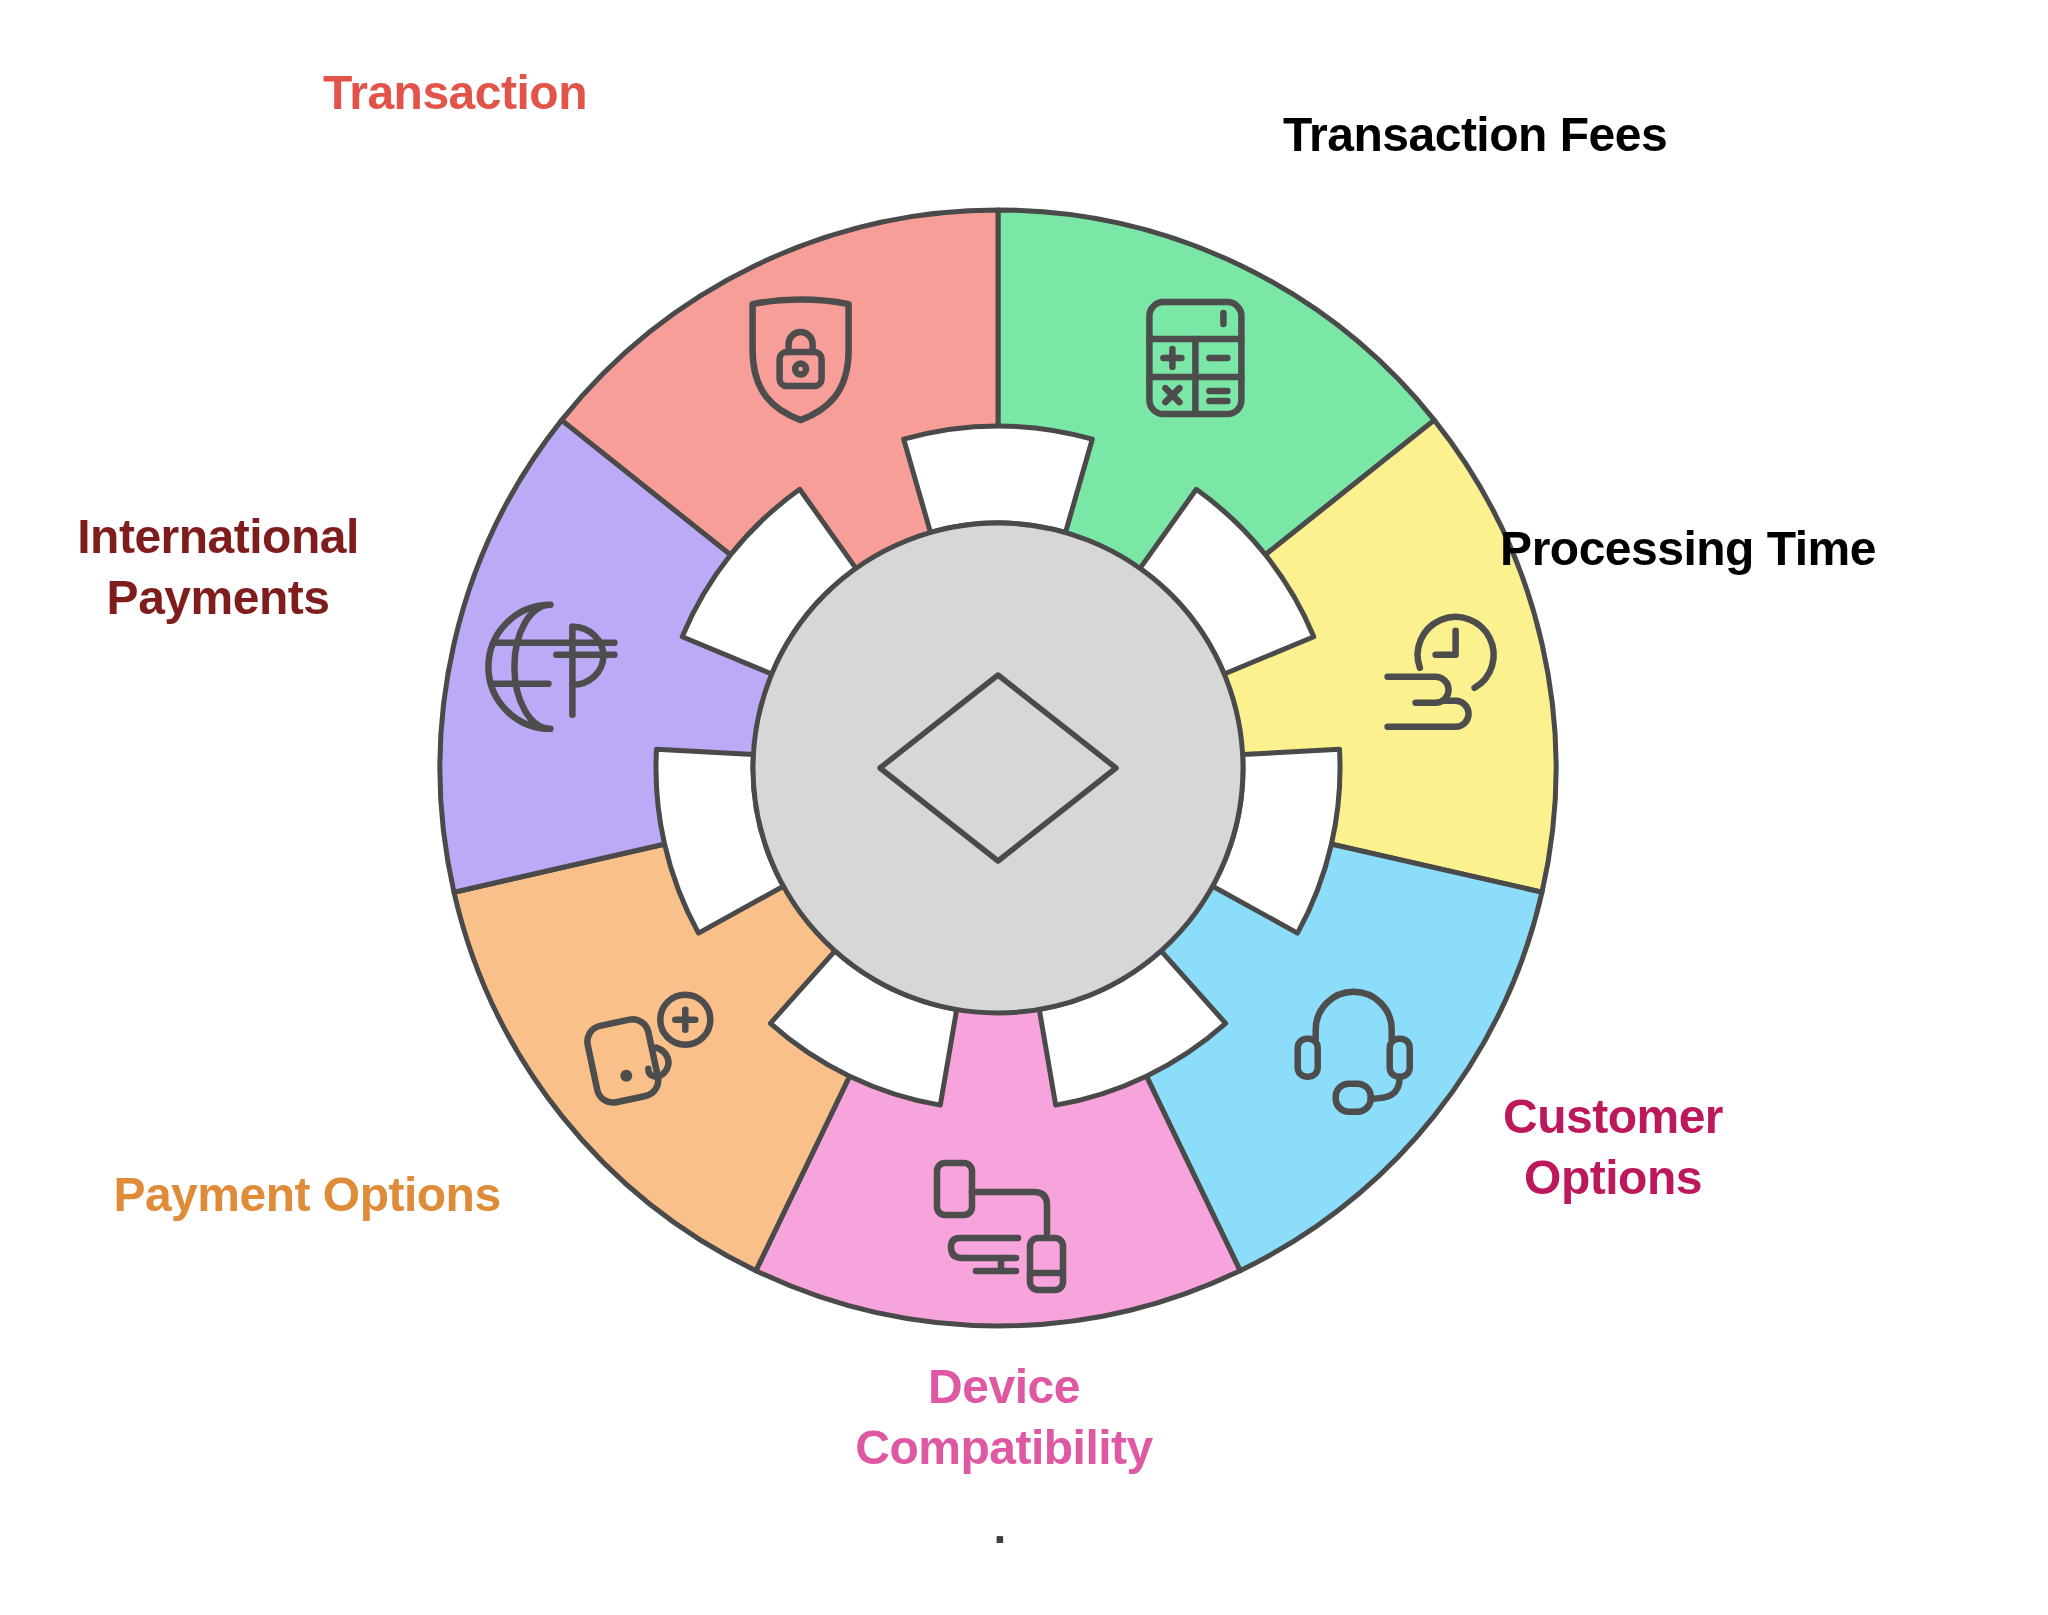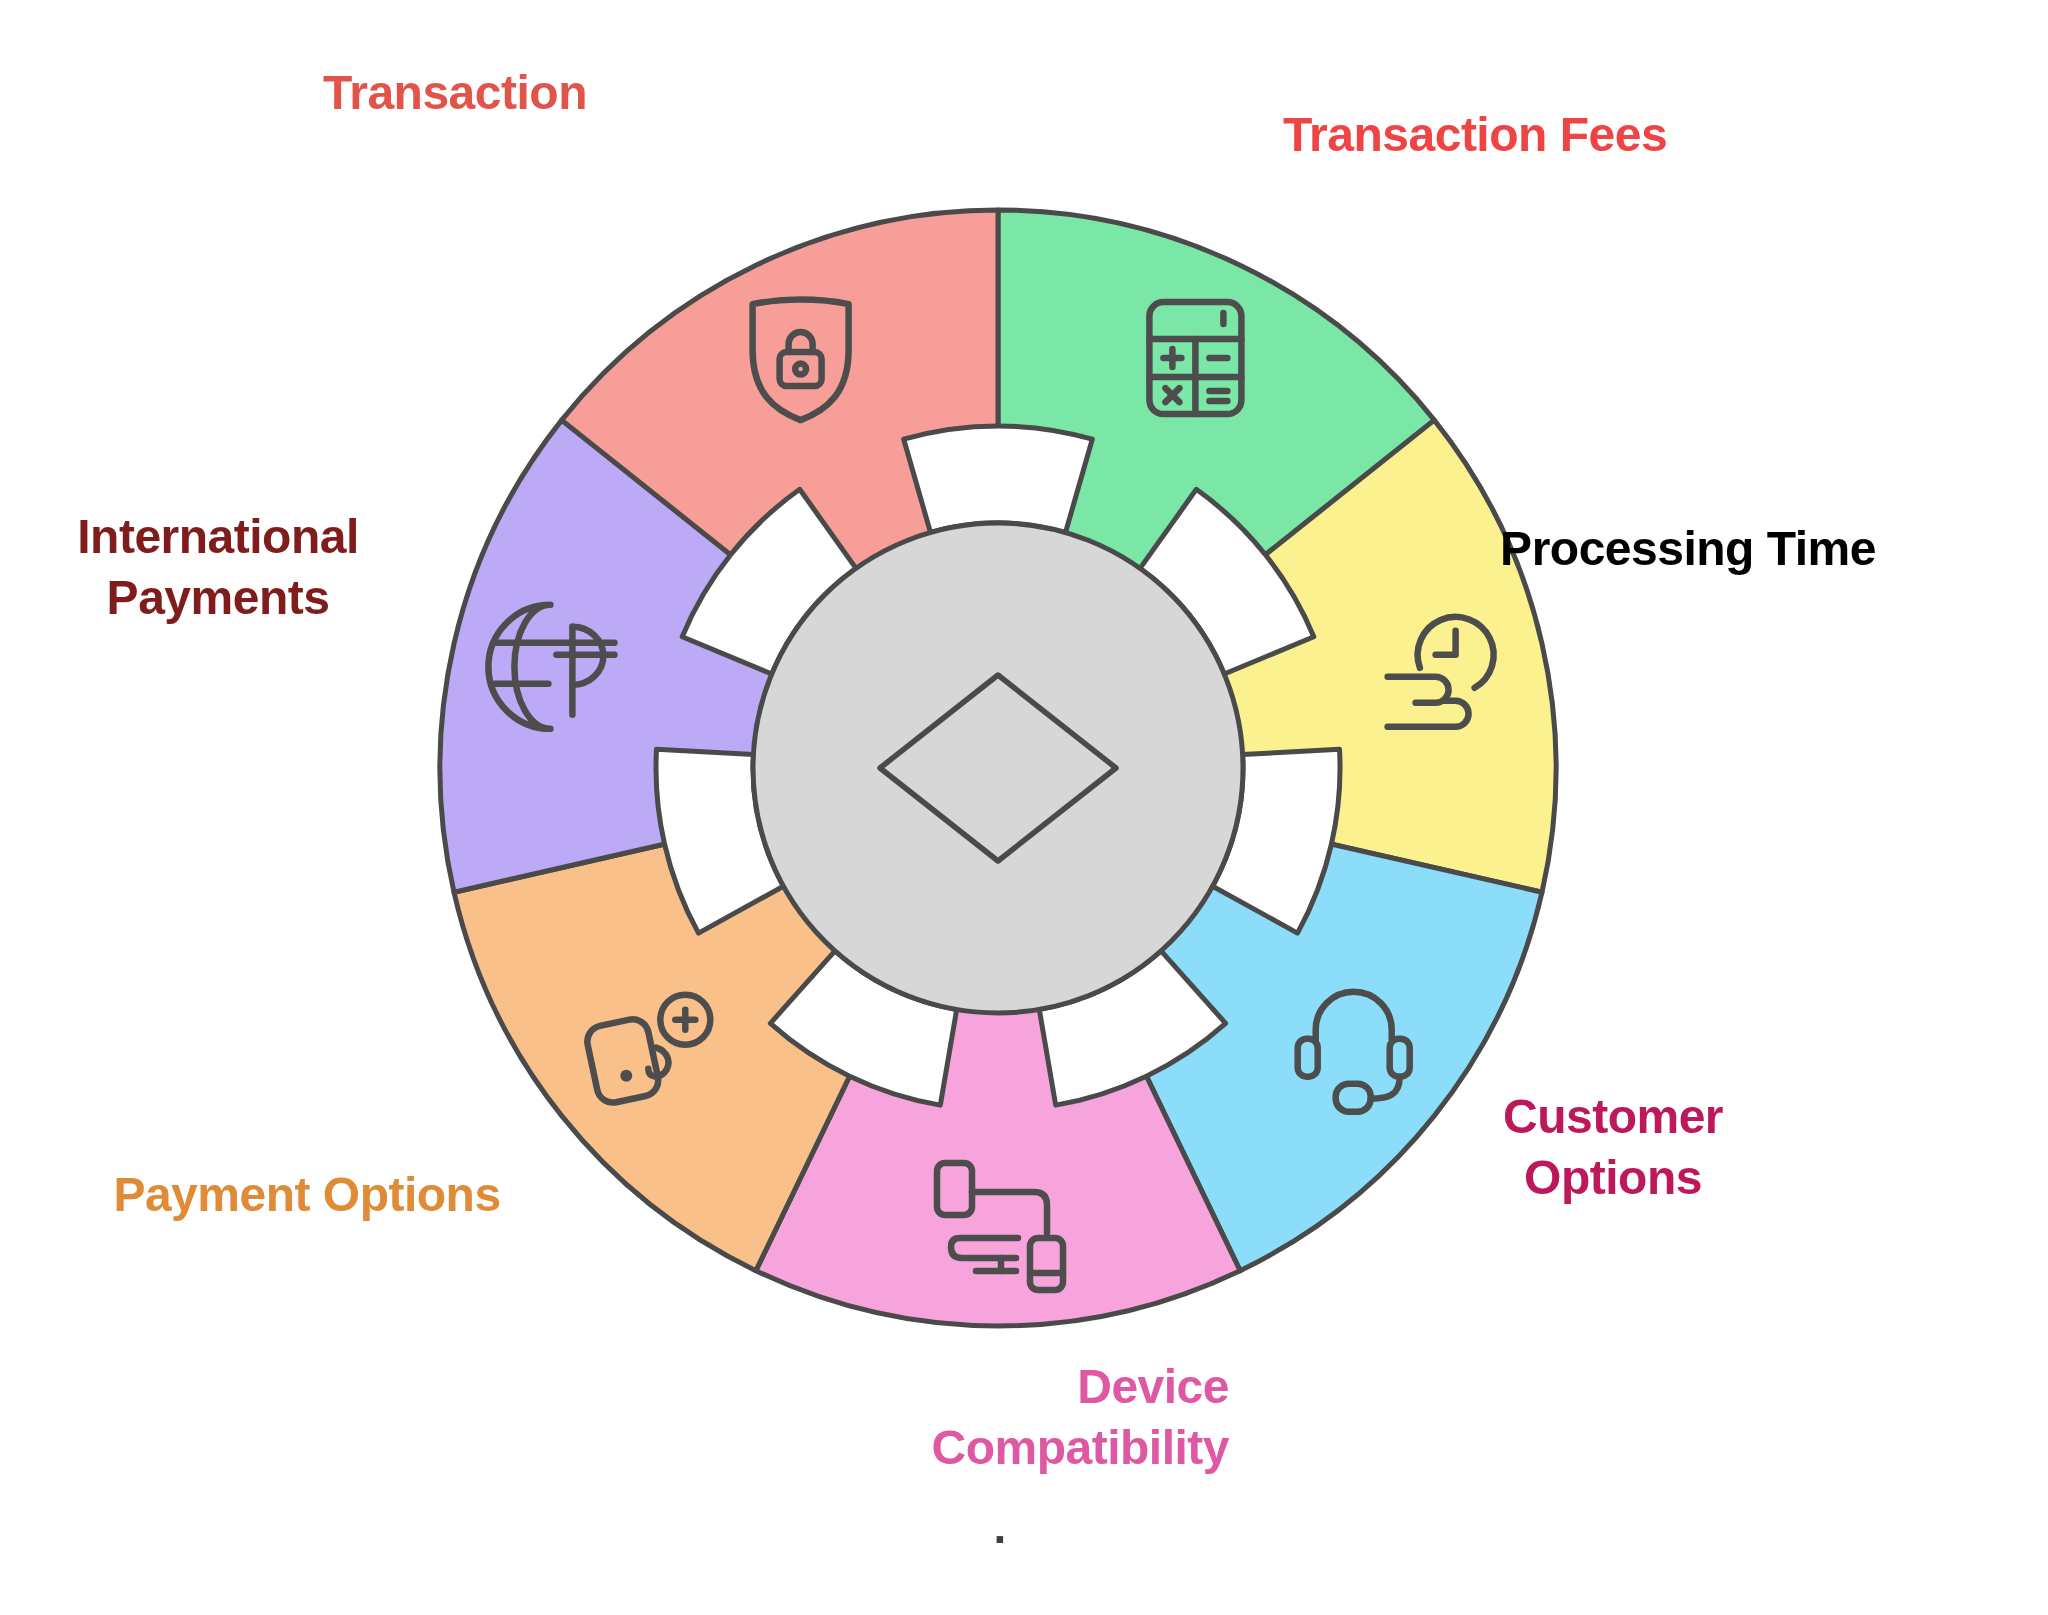--- a/index.html
+++ b/index.html
@@ -16,21 +16,21 @@
     font-weight:700;
     font-size:48px;
     line-height:61px;
     letter-spacing:-0.5px;
     text-align:center;
     white-space:nowrap;
   }
   .pos-transaction-fees       { left:1175px; top:104px;  width:600px; }
   .pos-processing-time        { left:1438px; top:518px;  width:500px; }
   .pos-customer-support       { left:1413px; top:1086px; width:400px; }
-  .pos-device-compatibility   { left:729px;  top:1356px; width:500px;text-align:right; }
+  .pos-device-compatibility   { left:754px;  top:1356px; width:500px; }
   .pos-payment-options        { left:57px;   top:1164px; width:500px; }
   .pos-international-payments { left:18px;   top:506px;  width:400px; }
   .pos-transaction-security   { left:255px;  top:62px;   width:400px; }
   .footnote-dot {
     position:absolute;
     left:970px; top:1500px;
     width:60px;
     text-align:center;
     font-weight:700;
     font-size:46px;
@@ -116,21 +116,21 @@
         <rect x="-21" y="-6" width="42" height="34" rx="7"></rect>
         <path d="M -12,-6 V -14 A 12,12 0 0 1 12,-14 V -6"></path>
         <circle cx="0" cy="11" r="5.5"></circle>
       </g>
     </svg>
 
   <div class="seg-label pos-transaction-security" style="color: rgb(226, 84, 74);">
     <div>Transaction</div>
   </div>
 
-  <div class="seg-label pos-transaction-fees" style="color: #ef4444;">
+  <div class="seg-label pos-transaction-fees" style="color: #000000;">
     <div>Transaction Fees</div>
     <div></div>
   </div>
 
   <div class="seg-label pos-processing-time" style="color: #000000;">
     <div>Processing Time</div>
     <div></div>
   </div>
 
   <div class="seg-label pos-customer-support" style="color: #be185d;">

